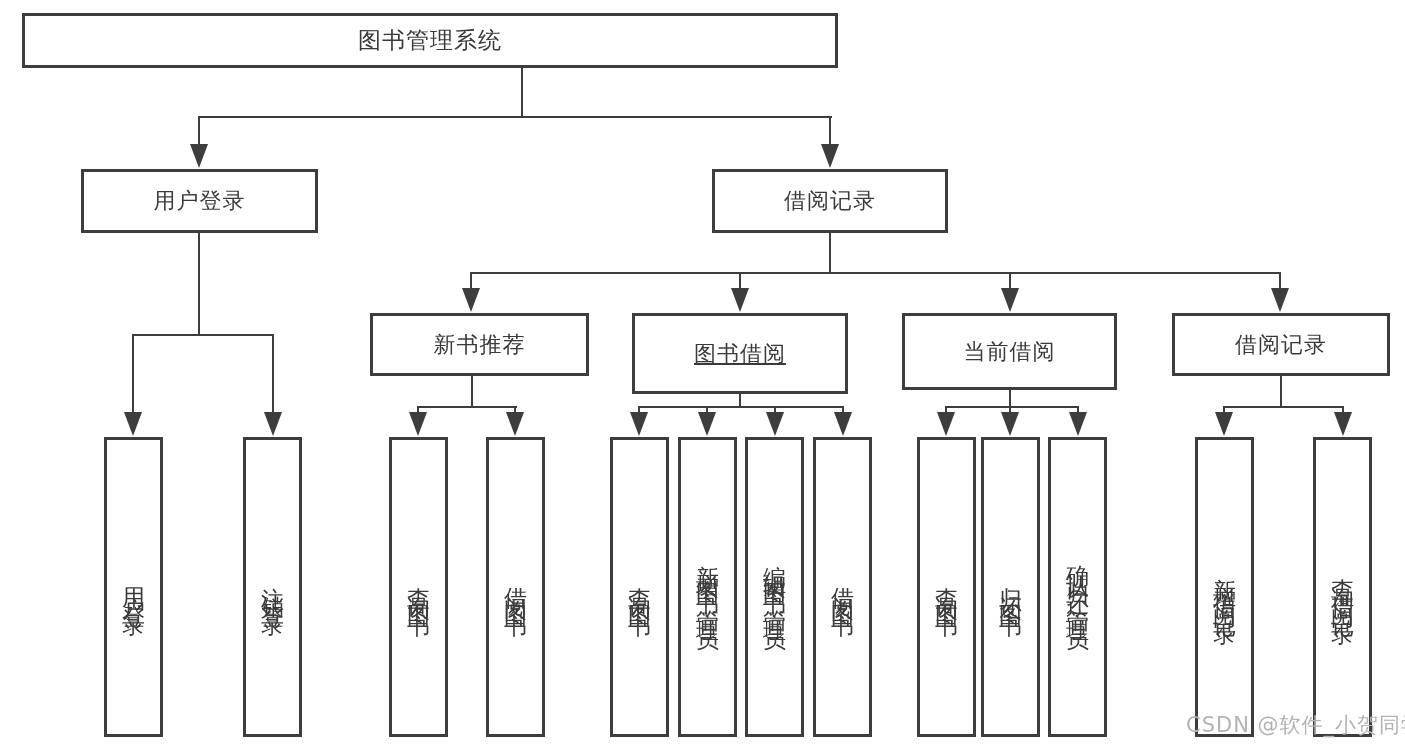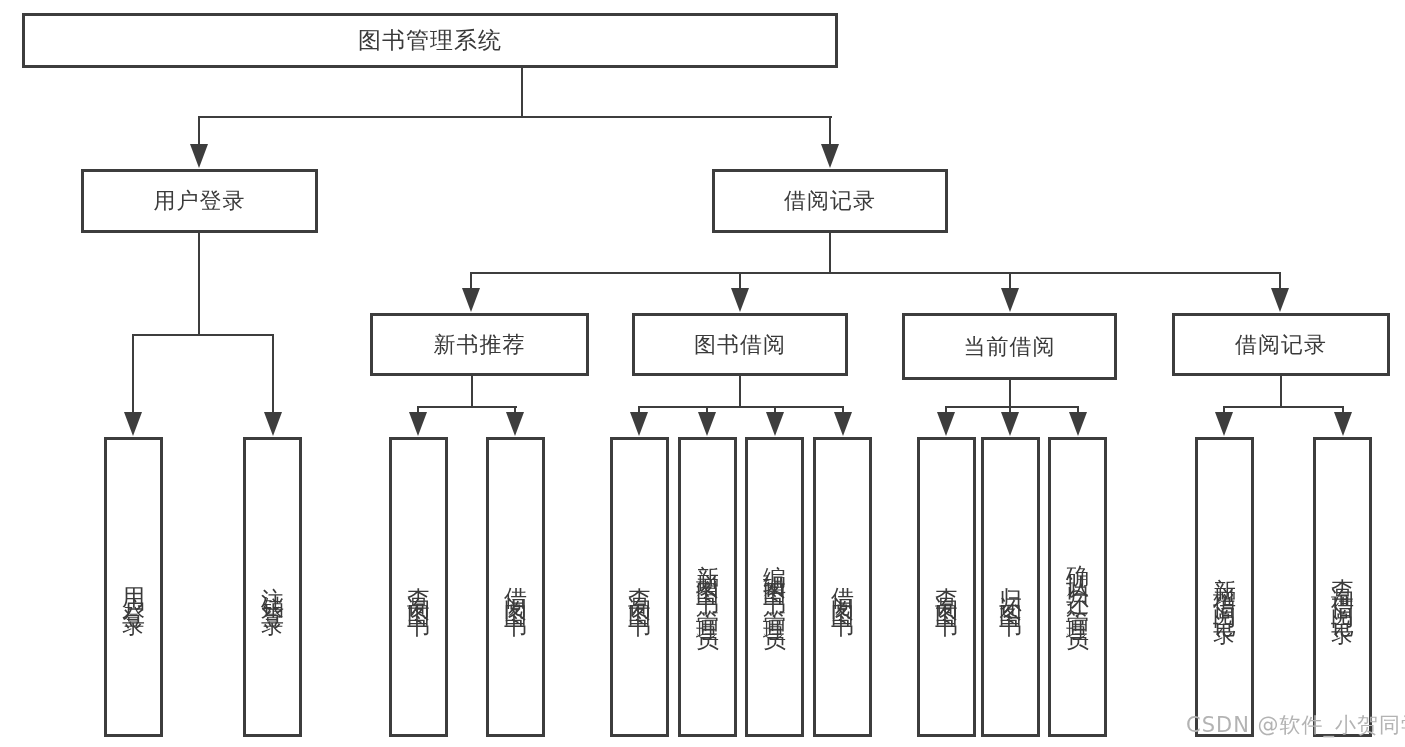--- a/index.html
+++ b/index.html
@@ -95,24 +95,24 @@
   <div class="line" style="left:739px; top:272px; width:2px; height:18px;"></div>
   <div class="arrow" style="left:731px; top:288px;"></div>
   <div class="line" style="left:1009px; top:272px; width:2px; height:18px;"></div>
   <div class="arrow" style="left:1001px; top:288px;"></div>
   <div class="line" style="left:1279px; top:272px; width:2px; height:18px;"></div>
   <div class="arrow" style="left:1271px; top:288px;"></div>
 
   <div class="box" style="left:370px; top:313px; width:219px; height:63px;">
     <span>新书推荐</span>
   </div>
-  <div class="box" style="left:632px; top:313px; width:216px; height:63px;">
+  <div class="box" style="left:632px; top:313px; width:216px; height:81px;text-decoration:underline;">
     <span>图书借阅</span>
   </div>
-  <div class="box" style="left:902px; top:313px; width:215px; height:67px;">
+  <div class="box" style="left:902px; top:313px; width:215px; height:77px;">
     <span>当前借阅</span>
   </div>
   <div class="box" style="left:1172px; top:313px; width:218px; height:63px;">
     <span>借阅记录</span>
   </div>
 
   <div class="line" style="left:471px; top:376px; width:2px; height:31px;"></div>
   <div class="line" style="left:417px; top:406px; width:100px; height:2px;"></div>
   <div class="line" style="left:417px; top:406px; width:2px; height:10px;"></div>
   <div class="arrow" style="left:409px; top:412px;"></div>

